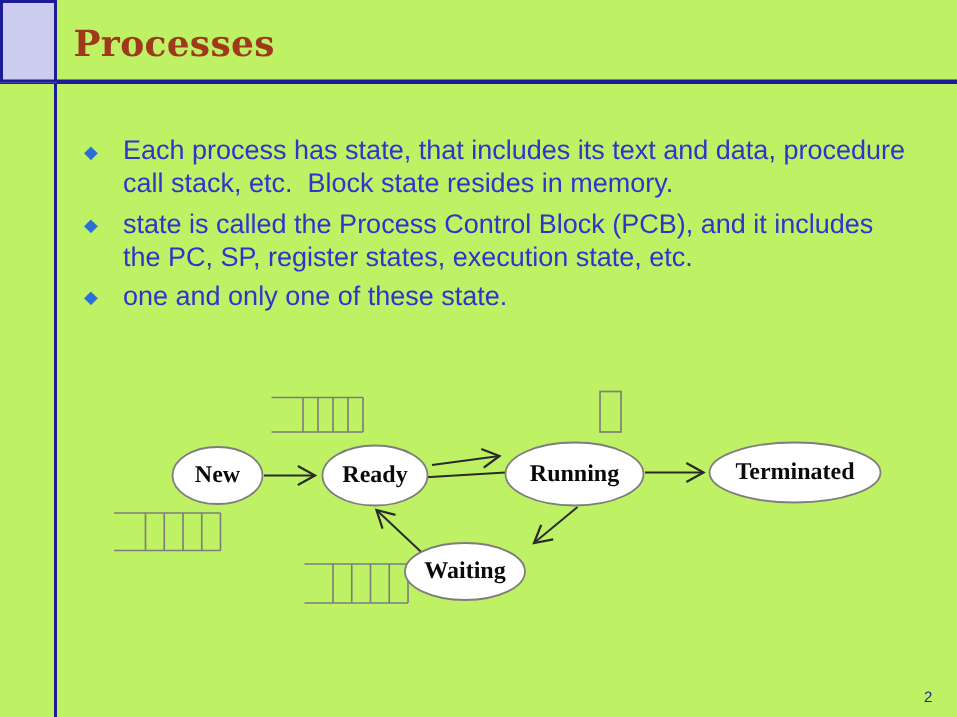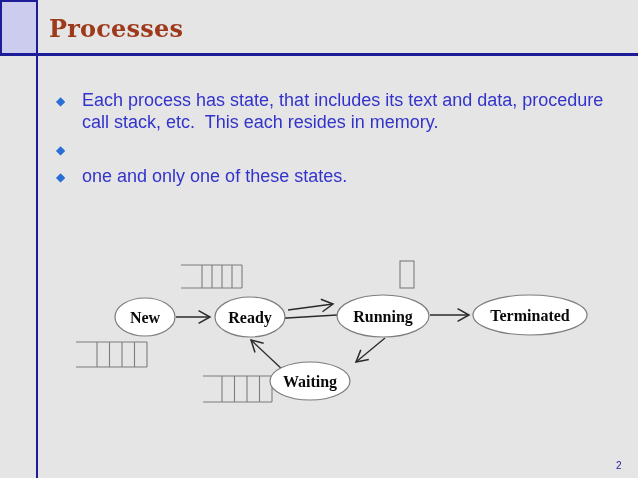--- a/index.html
+++ b/index.html
@@ -1,17 +1,17 @@
 <!DOCTYPE html>
 <html style="--navy: #1c1c99; --lavender: #ccccee; --brown: #9e3a1c; --blue: #3333cc; --bullet_blue: #2a6fd6;"><head>
 <meta charset="utf-8">
 <style>
   html,body{margin:0;padding:0;background:#888;}
   .slide{
-    position:relative;width:638px;height:478px;background:#e5e5e5;
+    position:relative;width:638px;height:478px;background:#bef264;
     font-family:"Liberation Sans",sans-serif;overflow:hidden;
   }
   .v-rule{position:absolute;left:36px;top:0;width:2px;height:478px;background:var(--navy);}
   .h-rule{position:absolute;left:0;top:53px;width:638px;height:3px;background:var(--navy);}
   .corner-square{
     position:absolute;left:0;top:0;width:38px;height:55px;box-sizing:border-box;
     background:var(--lavender);border:2px solid var(--navy);z-index:2;
   }
   .title{
     position:absolute;left:49px;top:14px;
@@ -47,32 +47,34 @@
   <div class="h-rule"></div>
   <div class="corner-square"></div>
 
   <div class="title">Processes</div>
 
   <div class="bullets">
     <div class="bullet">
       <span class="diamond">◆</span>
       <div class="text">
         <div class="line">Each process has state, that includes its text and data, procedure</div>
-        <div class="line">call stack, etc.  This each resides in memory.</div>
+        <div class="line">call stack, etc.  Block state resides in memory.</div>
       </div>
     </div>
     <div class="bullet">
       <span class="diamond">◆</span>
       <div class="text">
+        <div class="line">state is called the Process Control Block (PCB), and it includes</div>
+        <div class="line">the PC, SP, register states, execution state, etc.</div>
       </div>
     </div>
     <div class="bullet">
       <span class="diamond">◆</span>
       <div class="text">
-        <div class="line">one and only one of these states.</div>
+        <div class="line">one and only one of these state.</div>
       </div>
     </div>
   </div>
 
   <svg class="diagram" width="638" height="478" viewBox="0 0 638 478">
     <defs>
       <marker id="arrowhead" markerUnits="userSpaceOnUse" markerWidth="26" markerHeight="16" viewBox="-12 -7 14 14" refX="0" refY="0" orient="auto">
         <path d="M-10,-5.5 L0,0 L-10,5.5" fill="none" stroke="#2a2a2a" stroke-width="1.3"></path>
       </marker>
     </defs>

